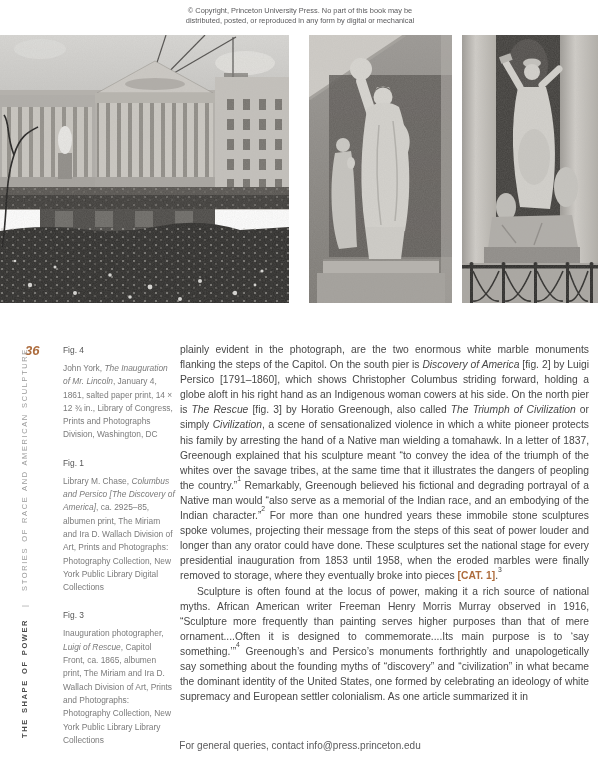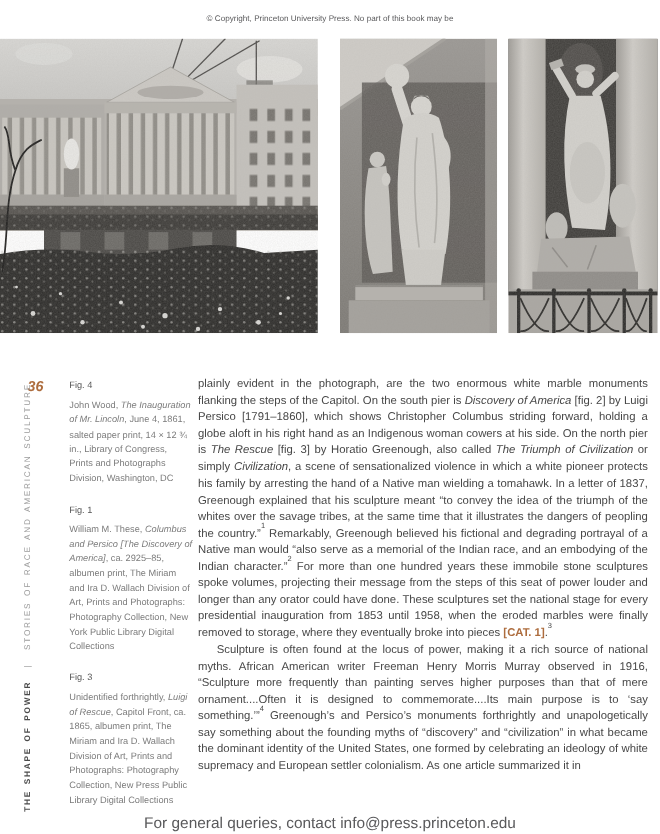--- a/index.html
+++ b/index.html
@@ -49,30 +49,31 @@
   .spine-sub{font-weight:400;color:var(--spine-subtitle);}
 
   
   .main-text{position:absolute;left:180px;top:342px;width:409px;color:var(--body-text);}
   .main-text p{font-size:10.3px;line-height:15.1px;text-align:justify;hyphens:auto;}
   .main-text p.indent{text-indent:17px;}
   .main-text sup{font-size:6.8px;line-height:0;position:relative;top:-3.2px;}
 
   
   .page-footer{position:absolute;top:740px;left:0;right:0;text-align:center;
-               font-size:14px;color:var(--muted-text);}
+               font-size:10px;color:var(--muted-text);}
 </style>
 </head>
 <body>
 
 <div class="page">
 
   <div class="copyright">
     <div class="inner">
       <div>© Copyright, Princeton University Press. No part of this book may be</div>
+      <div>distributed, posted, or reproduced in any form by digital or mechanical</div>
     </div>
   </div>
 
   <div class="photos">
 
     <figure class="photo photo-1" aria-label="Black-and-white photograph of Lincoln's inauguration at the U.S. Capitol with a large crowd before the east portico">
       <svg viewBox="0 0 289 268" preserveAspectRatio="none">
         <defs>
           <linearGradient id="sky1" x1="0" y1="0" x2="0" y2="1">
             <stop offset="0" stop-color="#d8d7d4"></stop>
@@ -243,29 +244,29 @@
         <rect width="136" height="268" filter="url(#g3)"></rect>
       </svg>
     </figure>
   </div>
 
   <div class="folio">36</div>
 
   <aside class="captions">
     <div class="cap-block">
       <div class="cap-label">Fig. 4</div>
-      <div class="cap-text"><span>John Wood, </span><span class="seg-i">The Inauguration of Mr. Lincoln</span><span>, June 4, 1861, salted paper print, 14 × 12 ¾ in., Library of Congress, Prints and Photographs Division, Washington, DC</span></div>
+      <div class="cap-text"><span>John York, </span><span class="seg-i">The Inauguration of Mr. Lincoln</span><span>, January 4, 1861, salted paper print, 14 × 12 ¾ in., Library of Congress, Prints and Photographs Division, Washington, DC</span></div>
     </div>
     <div class="cap-block">
       <div class="cap-label">Fig. 1</div>
-      <div class="cap-text"><span>William M. These, </span><span class="seg-i">Columbus and Persico [The Discovery of America]</span><span>, ca. 2925–85, albumen print, The Miriam and Ira D. Wallach Division of Art, Prints and Photographs: Photography Collection, New York Public Library Digital Collections</span></div>
+      <div class="cap-text"><span>Library M. Chase, </span><span class="seg-i">Columbus and Persico [The Discovery of America]</span><span>, ca. 2925–85, albumen print, The Miriam and Ira D. Wallach Division of Art, Prints and Photographs: Photography Collection, New York Public Library Digital Collections</span></div>
     </div>
     <div class="cap-block">
       <div class="cap-label">Fig. 3</div>
-      <div class="cap-text"><span>Unidentified forthrightly, </span><span class="seg-i">Luigi of Rescue</span><span>, Capitol Front, ca. 1865, albumen print, The Miriam and Ira D. Wallach Division of Art, Prints and Photographs: Photography Collection, New Press Public Library Digital Collections</span></div>
+      <div class="cap-text"><span>Inauguration photographer, </span><span class="seg-i">Luigi of Rescue</span><span>, Capitol Front, ca. 1865, albumen print, The Miriam and Ira D. Wallach Division of Art, Prints and Photographs: Photography Collection, New York Public Library Library Collections</span></div>
     </div>
   </aside>
 
   <div class="spine">
     <span class="spine-title">THE SHAPE OF POWER</span>
     <span class="spine-sep">|</span>
     <span class="spine-sub">STORIES OF RACE AND AMERICAN SCULPTURE</span>
   </div>
 
   <main class="main-text">

